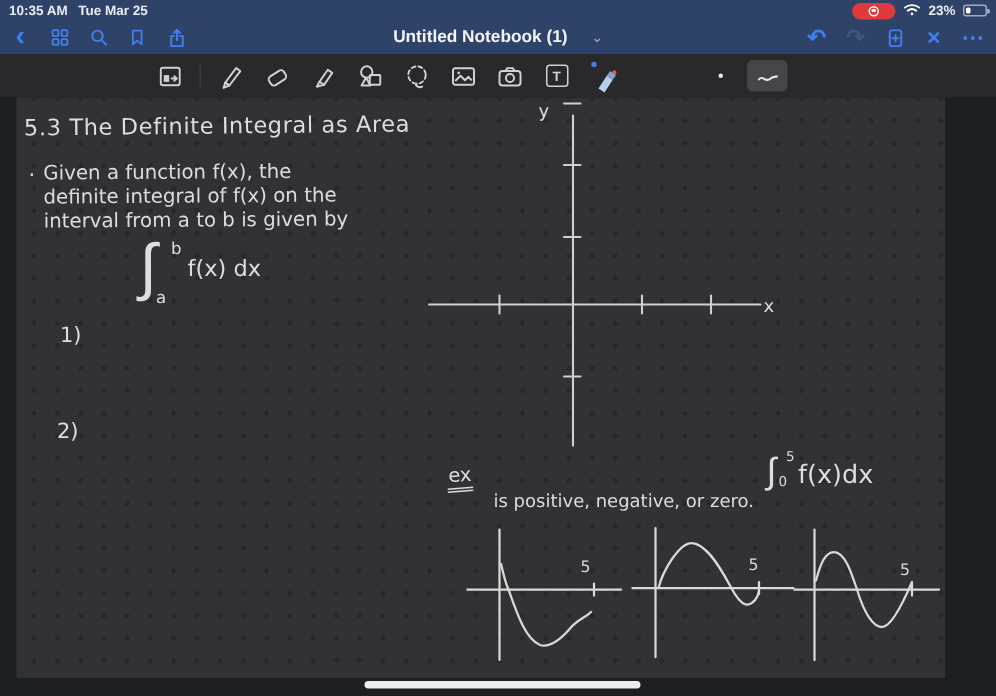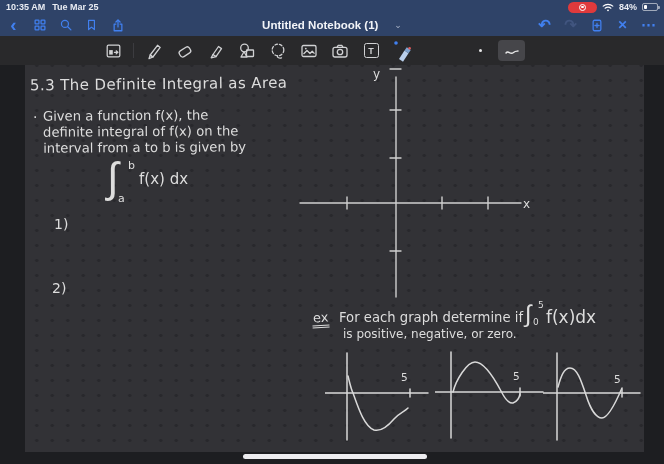--- a/index.html
+++ b/index.html
@@ -50,21 +50,21 @@
     display:flex; align-items:center; justify-content:center; font-size:9px; font-weight:bold; color:#d0d1d3; }
   .marker-tool { position:relative; width:24px; height:24px; margin-right:0; }
   .stroke-dot { margin-left:56px; width:18px; height:18px; display:flex; align-items:center; justify-content:center; }
   .stroke-dot::after { content:""; width:3px; height:3px; background:#e8e8e8; border-radius:50%; }
   .stroke-style-btn { margin-left:9px; width:27px; height:21px; background:#46464a; border-radius:4px;
     display:flex; align-items:center; justify-content:center; }
 
   
   .canvas-outer { position:absolute; left:0; top:65px; width:664px; height:399px; background:#1d1e21; }
   .page {
-    position:absolute; left:25px; top:0; width:619px; height:387px;
+    position:absolute; left:11px; top:0; width:619px; height:387px;
     background-color:#323236;
     background-image:radial-gradient(circle, #28282c 1.4px, transparent 1.9px);
     background-size:15.5px 15px; background-position:4px 8px;
   }
   .hw { position:absolute; font-family:"DejaVu Sans", sans-serif; color:#dddddd; white-space:nowrap; }
   .note-title { left:5px; top:10px; font-size:15px; letter-spacing:.4px; transform:rotate(-.6deg); }
   .note-bullet { left:8px; top:44px; font-size:14px; }
   .note-para { left:18px; top:43px; font-size:13.2px; line-height:15.8px; transform:rotate(-.4deg); }
   .int-wrap { left:82px; top:90px; }
   .int-sign { position:absolute; left:0; top:0; font-size:42px; line-height:46px; font-weight:200; }
@@ -106,21 +106,21 @@
         <span class="record-pill">
             <span class="record-dot"></span>
           </span>
         <span>
           <svg width="12" height="9" viewBox="0 0 12 9" fill="none" stroke="#fff" stroke-width="1.2" stroke-linecap="round">
             <path d="M1.2 3.1 C3.8 0.9 8.2 0.9 10.8 3.1"></path>
             <path d="M3.1 5.2 C4.8 3.8 7.2 3.8 8.9 5.2"></path>
             <circle cx="6" cy="7.3" r="0.9" fill="#fff" stroke="none"></circle>
           </svg>
         </span>
-        <span class="sb-txt">84%</span>
+        <span class="sb-txt">23%</span>
         <span class="battery"></span>
       </div>
     </div>
 
     <div class="nav-bar">
       <div class="nav-left">
         <span class="nav-ic glyph-back">‹</span>
         <span class="nav-ic">
           <svg width="14" height="14" viewBox="0 0 20 20" fill="none" stroke="currentColor" stroke-width="1.8">
             <rect x="3" y="3" width="5.5" height="5.5" rx="1"></rect>
@@ -272,21 +272,20 @@
           <path d="M95 186 H106"></path>
           <path d="M52 132 V144"></path>
           <path d="M147 132 V144"></path>
           <path d="M193 132 V144"></path>
         </g>
         <text x="78" y="13" font-size="12">y</text>
         <text x="228" y="143" font-size="12">x</text>
       </svg>
 
       <div class="hw ex-label">ex</div>
-      <div class="hw ex-line1">For each graph determine if</div>
       <div class="hw ex-int">
         <span class="ex-int-sign">∫</span>
         <span class="ex-int-upper">5</span>
         <span class="ex-int-lower">0</span>
         <span class="ex-int-body">f(x)dx</span>
       </div>
       <div class="hw ex-line2">is positive, negative, or zero.</div>
 
       <svg class="mini-graph g1" width="110" height="100" viewBox="0 0 110 100">
         <g stroke="#d9d9d9" stroke-width="1.5" stroke-linecap="round" fill="none">

